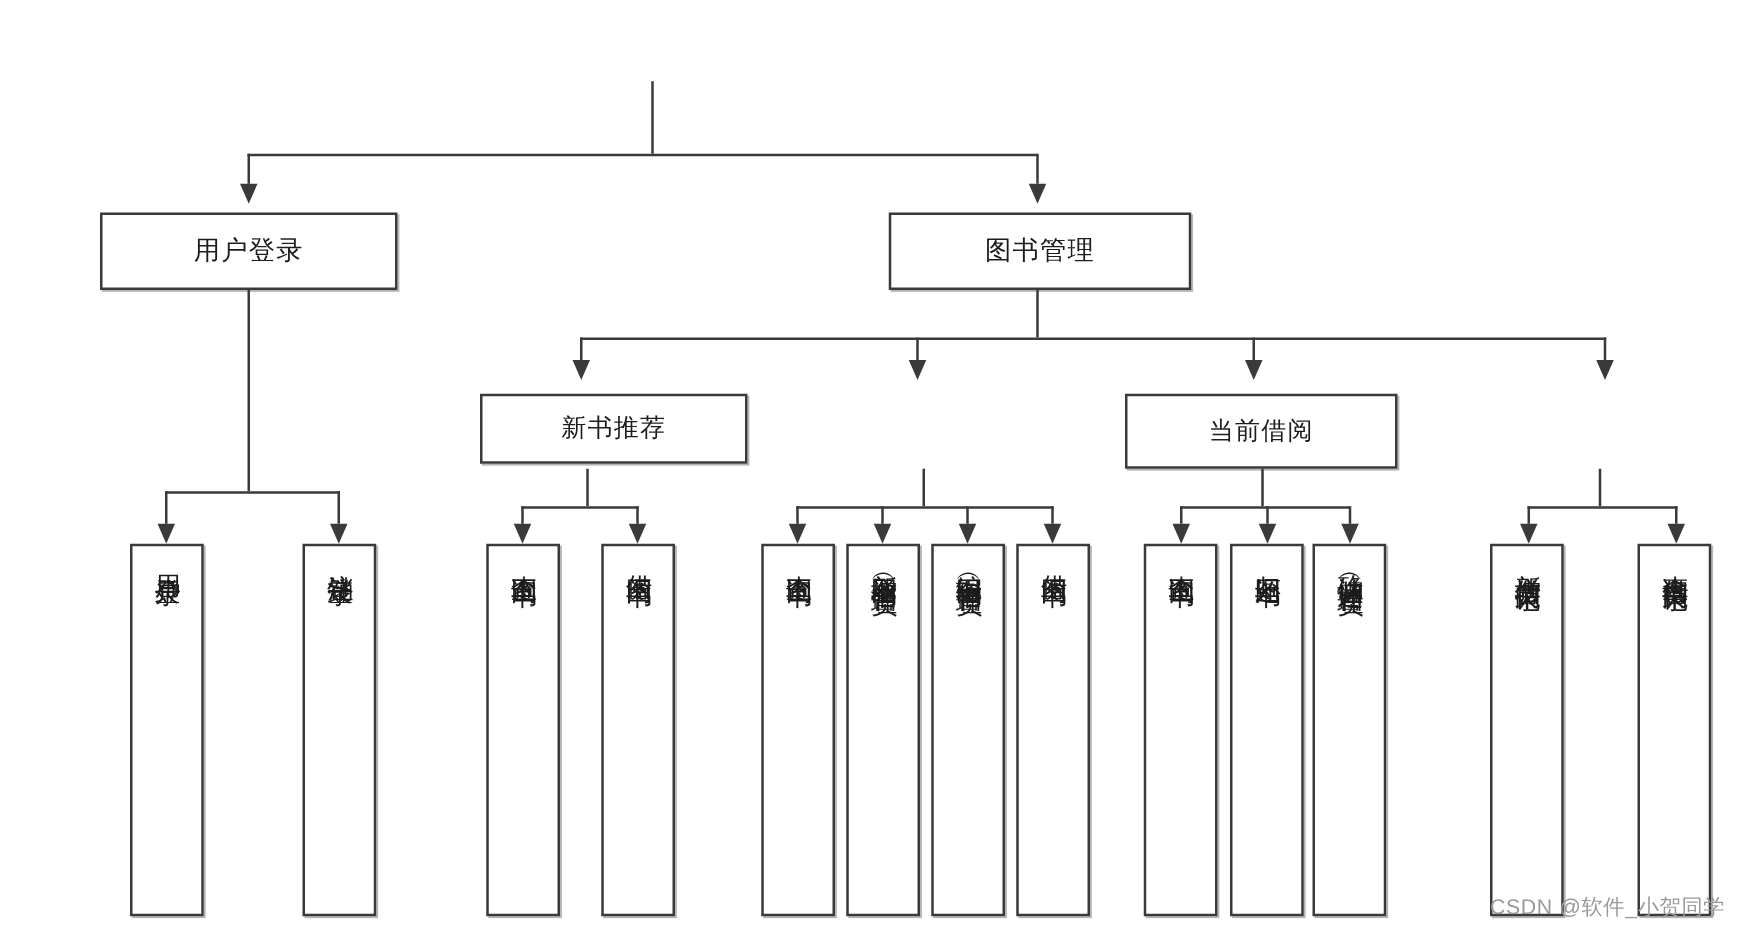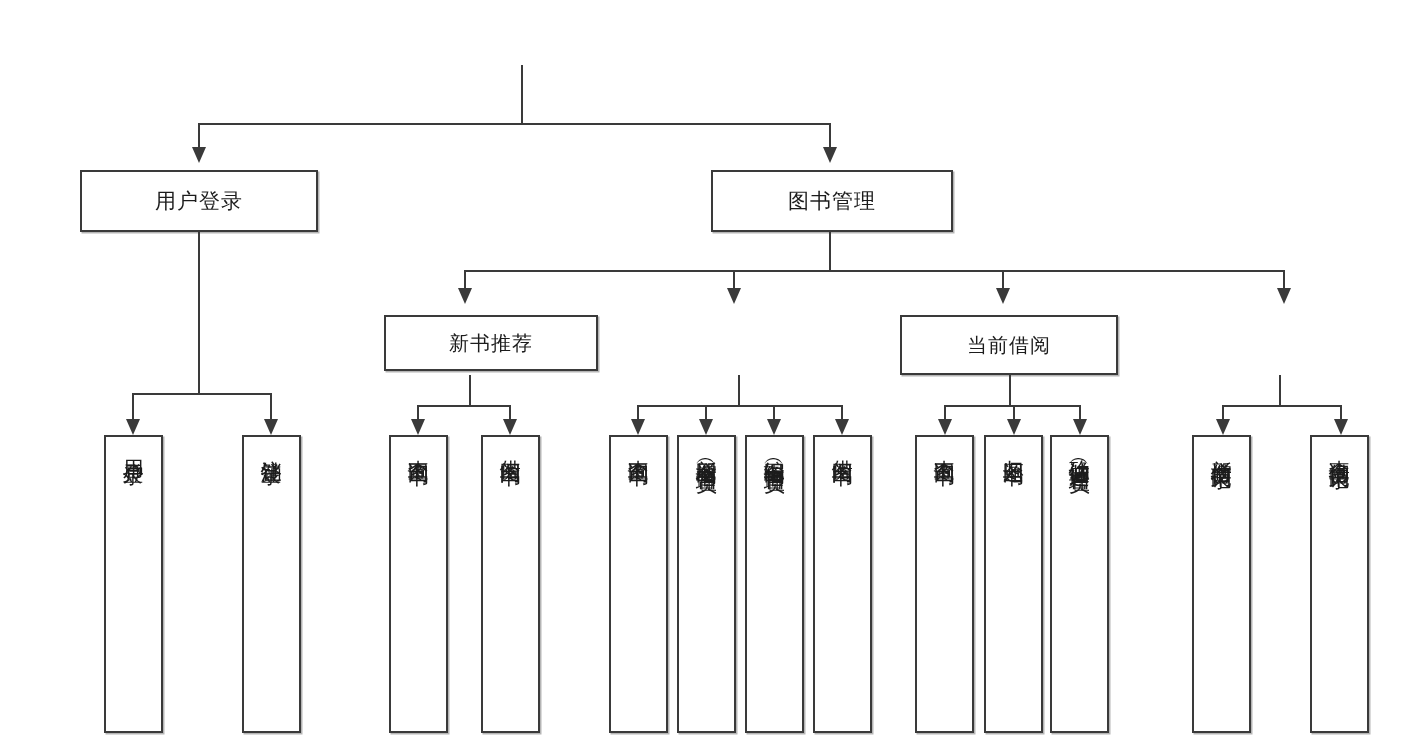--- a/index.html
+++ b/index.html
@@ -201,14 +201,15 @@
     <span class="label">确认归还（管理员）</span>
   </div>
 
   <div class="node leaf" style="left:1192px; top:435px; width:59px; height:298px;">
     <span class="label">新增借阅记录</span>
   </div>
   <div class="node leaf" style="left:1310px; top:435px; width:59px; height:298px;">
     <span class="label">查询借阅记录</span>
   </div>
 
+  <div id="watermark" style="left:1192px; top:714px;">CSDN @软件_小贺同学</div>
 
 </div>
 
 </body></html>

